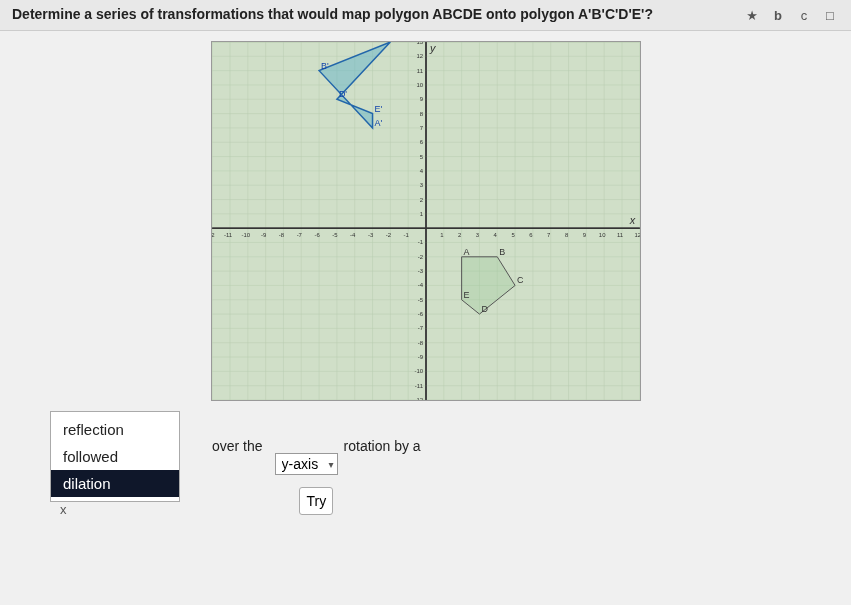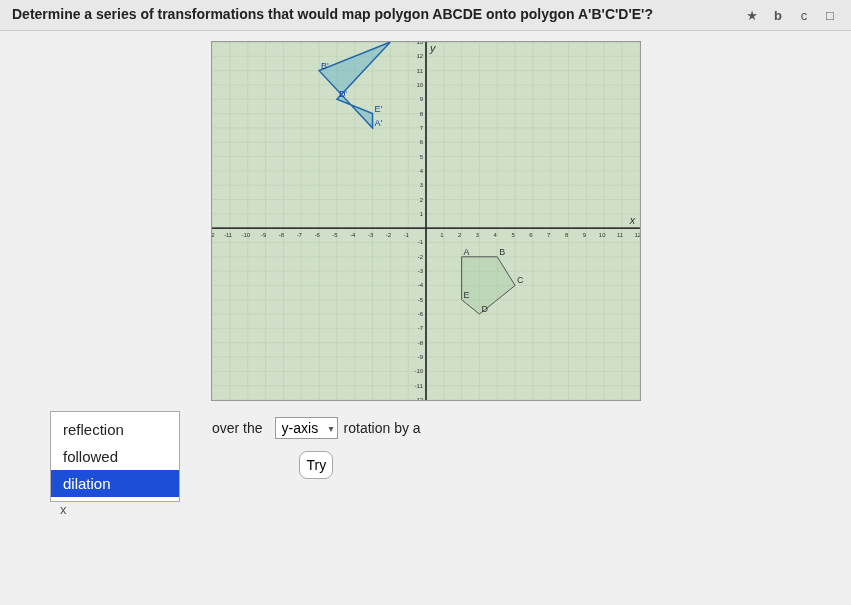--- a/index.html
+++ b/index.html
@@ -87,21 +87,21 @@
 
     .transformation-item {
       padding: 5px 12px;
       font-size: 15px;
       color: #222;
       cursor: pointer;
       user-select: none;
     }
 
     .transformation-item.selected {
-      background: #1d4ed8;
+      background: #0f172a;
       color: white;
     }
 
     .bottom-right {
       display: flex;
       flex-direction: column;
       justify-content: space-between;
       gap: 8px;
     }
 
@@ -122,39 +122,40 @@
       cursor: pointer;
       appearance: none;
       -webkit-appearance: none;
       padding-right: 18px;
       position: relative;
     }
 
     .dropdown-wrapper {
       position: relative;
       display: inline-block;
+      margin-top: 36px;
     }
 
     .dropdown-arrow {
       position: absolute;
       right: 4px;
       top: 50%;
       transform: translateY(-50%);
       font-size: 10px;
       pointer-events: none;
       color: #555;
     }
 
     .try-button {
       background: white;
       border: 1px solid #aaa;
       padding: 5px 6px;
       font-size: 14px;
       cursor: pointer;
-      border-radius: 8px;
+      border-radius: 3px;
       margin-top: 4px;
       align-self: center;
     }
 
     .bottom-controls {
       display: flex;
       flex-direction: column;
       align-items: center;
       gap: 6px;
     }

